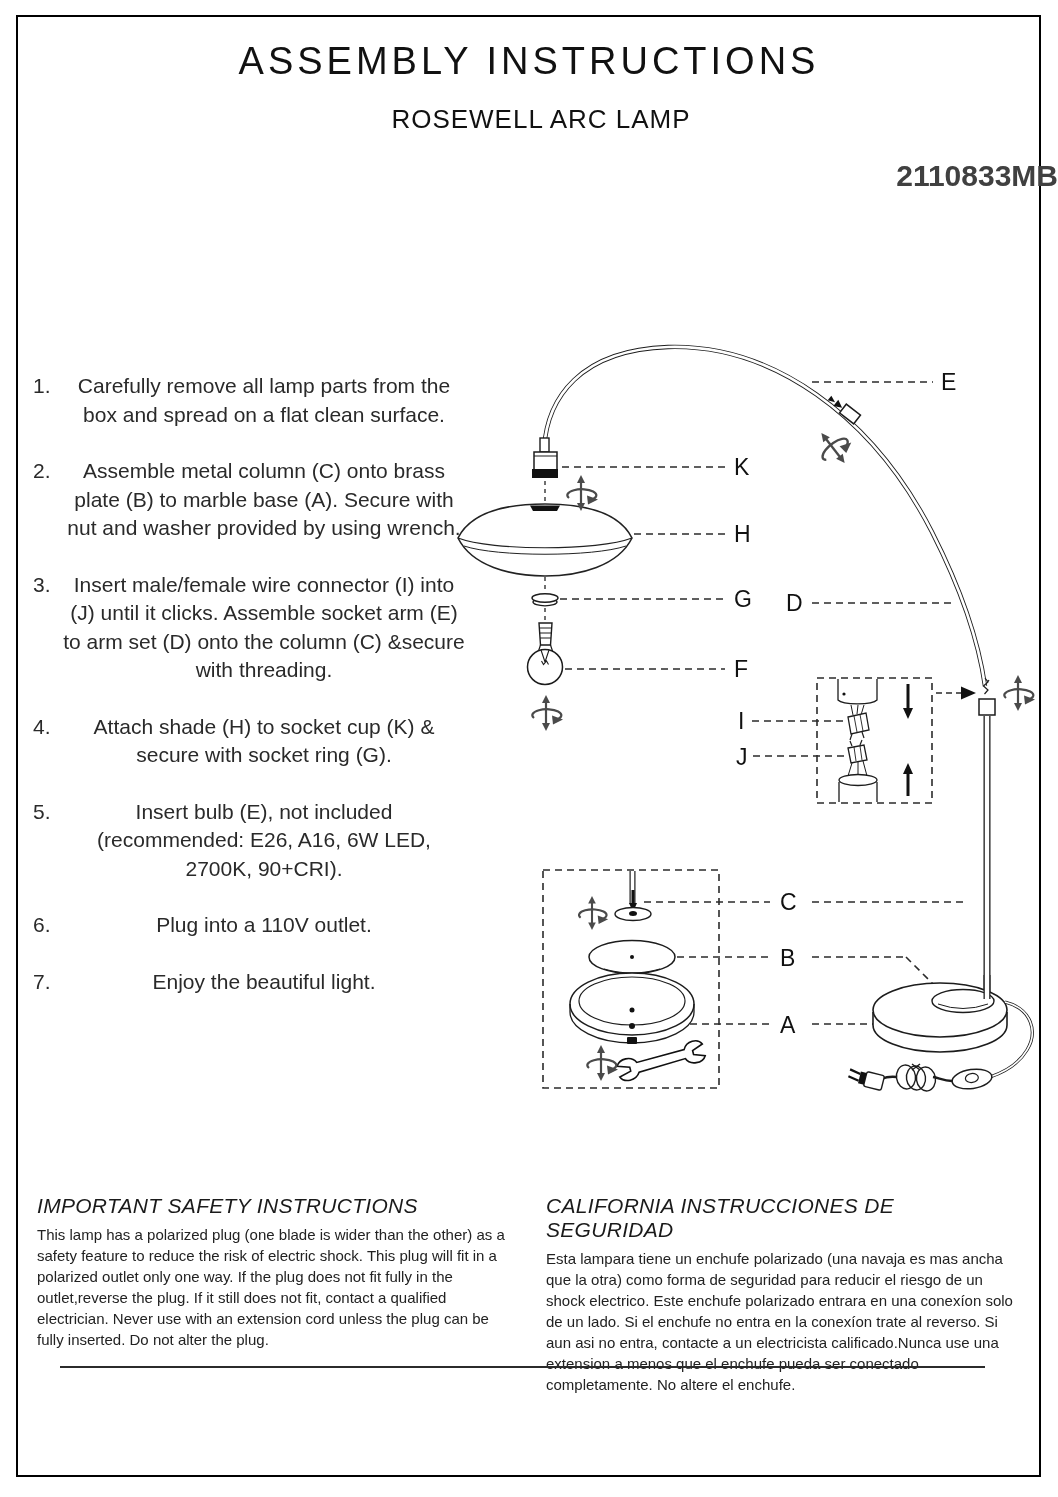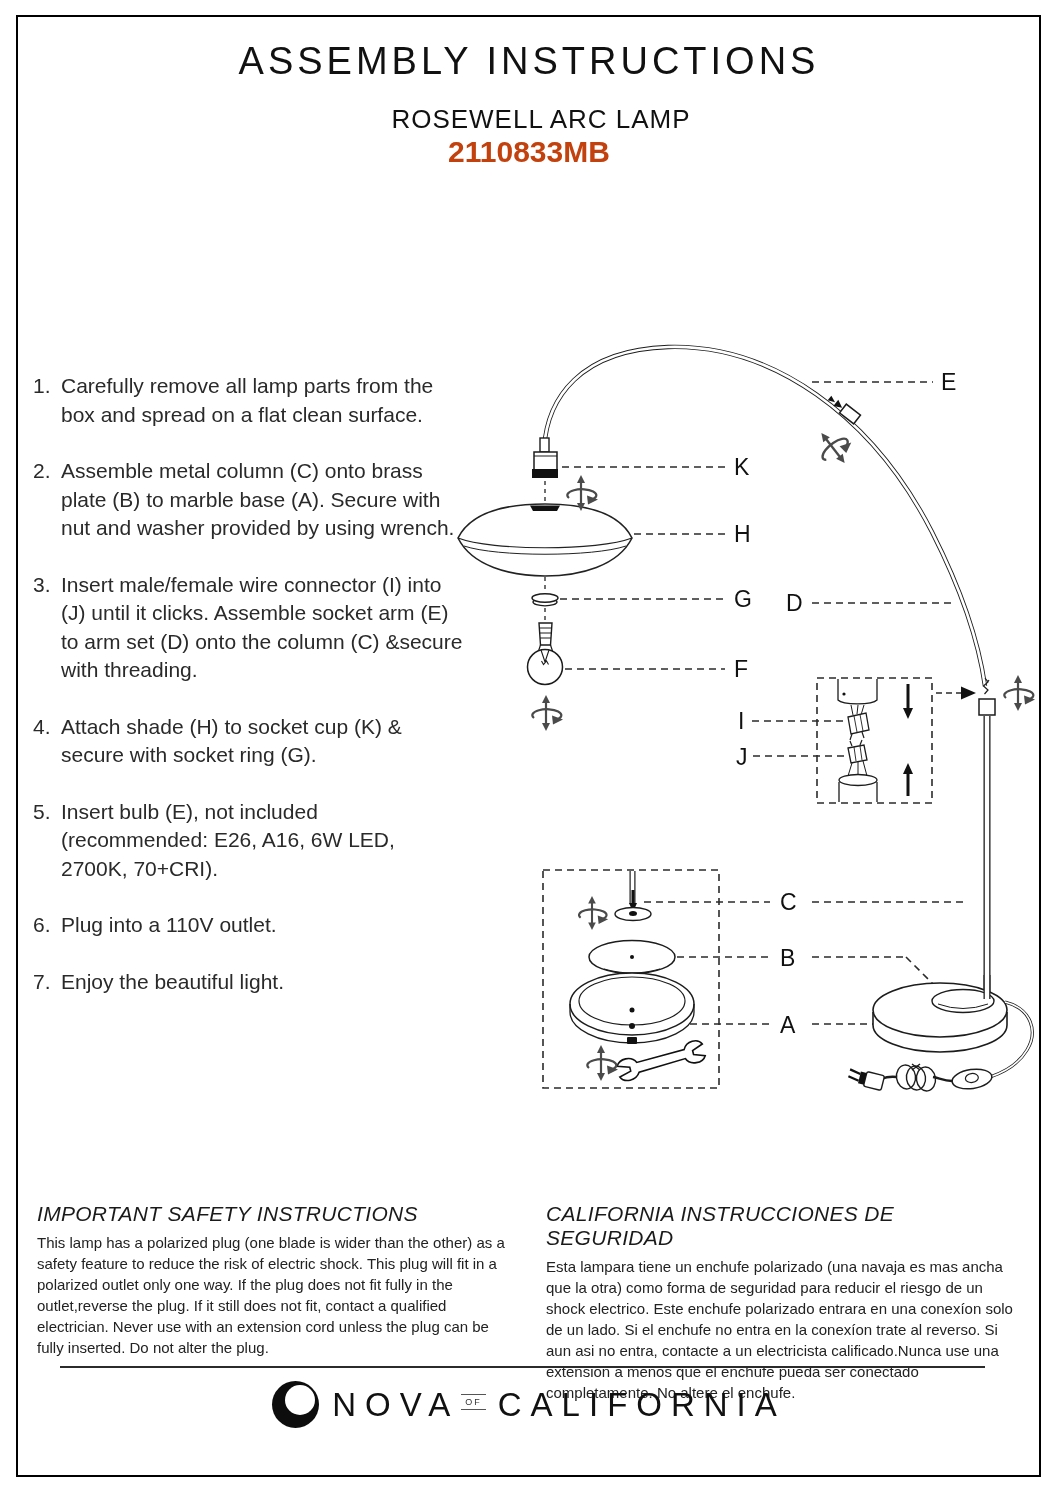--- a/index.html
+++ b/index.html
@@ -4,37 +4,37 @@
 <style>
   html,body{margin:0;padding:0;background:#fff;}
   .page{position:relative;width:1058px;height:1497px;background:#fff;overflow:hidden;
         font-family:"Liberation Sans",sans-serif;color:#1a1a1a;}
   .frame{position:absolute;left:16px;top:15px;width:1021px;height:1458px;border:2px solid #000;}
 
   
   .hdr{position:absolute;left:0;top:40px;width:100%;text-align:center;}
   .hdr .title{font-size:38px;letter-spacing:4px;color:#111;}
   .hdr .product{font-size:26px;letter-spacing:1px;margin-top:21px;color:#111;padding-left:24px;}
-  .hdr .model{font-size:30px;font-weight:bold;margin-top:0;color:#c2410c;}
+  .hdr .model{font-size:30px;font-weight:bold;margin-top:24px;color:#404040;text-align:right;}
 
   
   .steps{position:absolute;left:33px;top:372px;width:434px;}
   .step{display:flex;margin-bottom:28px;font-size:21px;line-height:28.5px;color:#2a2a2a;}
   .step .num{flex:0 0 28px;}
-  .step .txt{flex:1;}
+  .step .txt{flex:1;text-align:center;}
 
   
   .diagram{position:absolute;left:440px;top:330px;width:610px;height:790px;}
   svg text{font-family:"Liberation Sans",sans-serif;font-size:23px;fill:#111;}
 
   
   .safety{position:absolute;top:1190px;left:37px;width:985px;display:flex;}
   .safety .col-en{width:473px;margin-right:36px;}
   .safety .col-es{width:476px;}
-  .safety h3{margin:12px 0 6px 0;font-size:21px;font-style:italic;font-weight:normal;
+  .safety h3{margin:4px 0 6px 0;font-size:21px;font-style:italic;font-weight:normal;
              letter-spacing:.3px;color:#1a1a1a;}
   .safety p{margin:0;font-size:15px;line-height:21px;color:#222;}
 
   
   .footline{position:absolute;left:60px;top:1366px;width:925px;border-top:2px solid #2b2b2b;}
   .brandrow{position:absolute;left:0;top:1381px;width:100%;display:flex;
             justify-content:center;align-items:center;}
   .brandmark{position:relative;width:47px;height:47px;border-radius:50%;background:#0d0d0d;margin-right:13px;}
   .brandmark::after{content:"";position:absolute;width:30px;height:30px;border-radius:50%;
                     background:#fff;top:4px;left:13px;}
@@ -68,21 +68,21 @@
     <div class="step">
       <span class="num">3.</span>
       <span class="txt">Insert male/female wire connector (I) into (J) until it clicks. Assemble socket arm (E) to arm set (D) onto the column (C) &amp;secure with threading.</span>
     </div>
     <div class="step">
       <span class="num">4.</span>
       <span class="txt">Attach shade (H) to socket cup (K) &amp; secure with socket ring (G).</span>
     </div>
     <div class="step">
       <span class="num">5.</span>
-      <span class="txt">Insert bulb (E), not included (recommended: E26, A16, 6W LED, 2700K, 70+CRI).</span>
+      <span class="txt">Insert bulb (E), not included (recommended: E26, A16, 6W LED, 2700K, 90+CRI).</span>
     </div>
     <div class="step">
       <span class="num">6.</span>
       <span class="txt">Plug into a 110V outlet.</span>
     </div>
     <div class="step">
       <span class="num">7.</span>
       <span class="txt">Enjoy the beautiful light.</span>
     </div>
   </div>
@@ -271,19 +271,13 @@
       <h3>IMPORTANT SAFETY INSTRUCTIONS</h3>
       <p>This lamp has a polarized plug (one blade is wider than the other) as a safety feature to reduce the risk of electric shock. This plug will fit in a polarized outlet only one way. If the plug does not fit fully in the outlet,reverse the plug. If it still does not fit, contact a qualified electrician. Never use with an extension cord unless the plug can be fully inserted. Do not alter the plug.</p>
     </div>
     <div class="col-es">
       <h3>CALIFORNIA INSTRUCCIONES DE SEGURIDAD</h3>
       <p>Esta lampara tiene un enchufe polarizado (una navaja es mas ancha que la otra) como forma de seguridad para reducir el riesgo de un shock electrico. Este enchufe polarizado entrara en una conexíon solo de un lado. Si el enchufe no entra en la conexíon trate al reverso. Si aun asi no entra, contacte a un electricista calificado.Nunca use una extension a menos que el enchufe pueda ser conectado completamente. No altere el enchufe.</p>
     </div>
   </div>
 
   <div class="footline"></div>
-  <div class="brandrow">
-    <span class="brandmark"></span>
-    <span class="brandtext">NOVA</span>
-    <span class="of-block">OF</span>
-    <span class="brandtext">CALIFORNIA</span>
-  </div>
 </div>
 
 </body></html>

